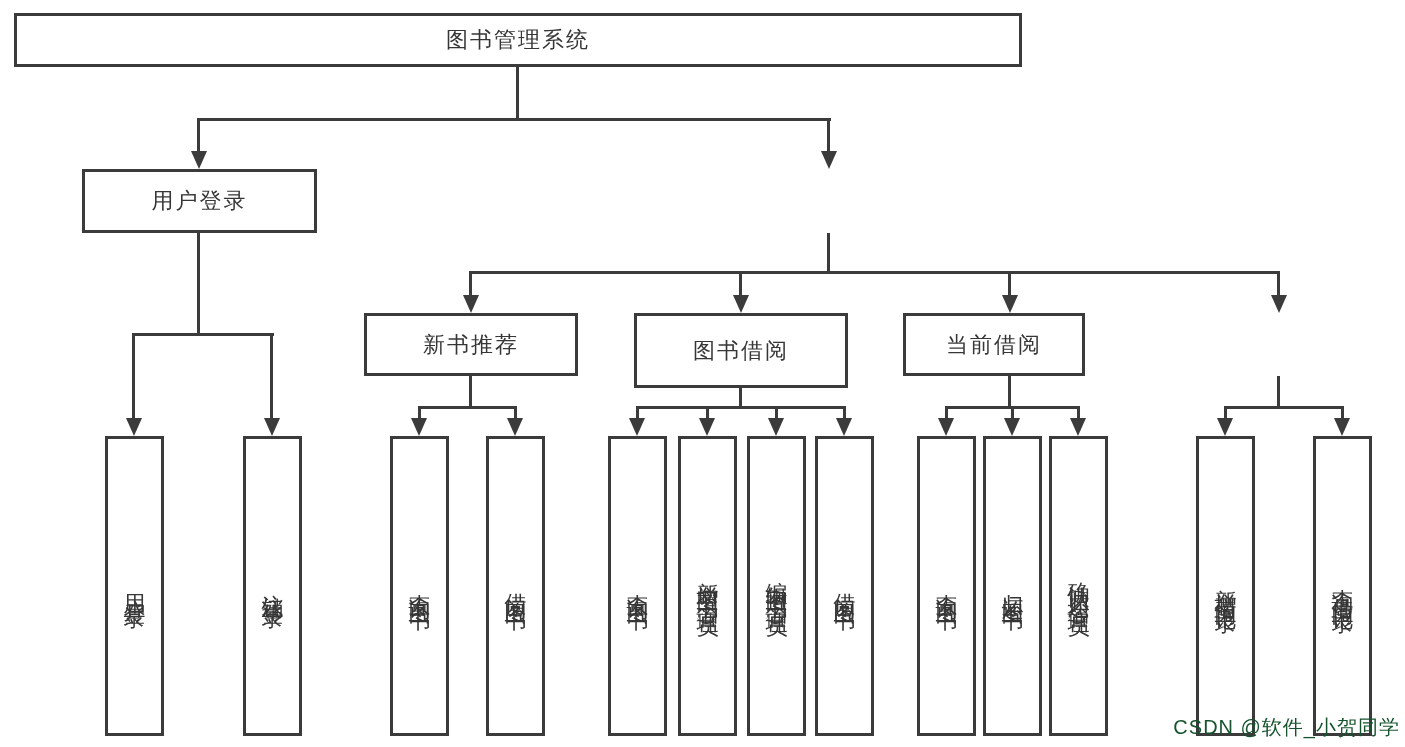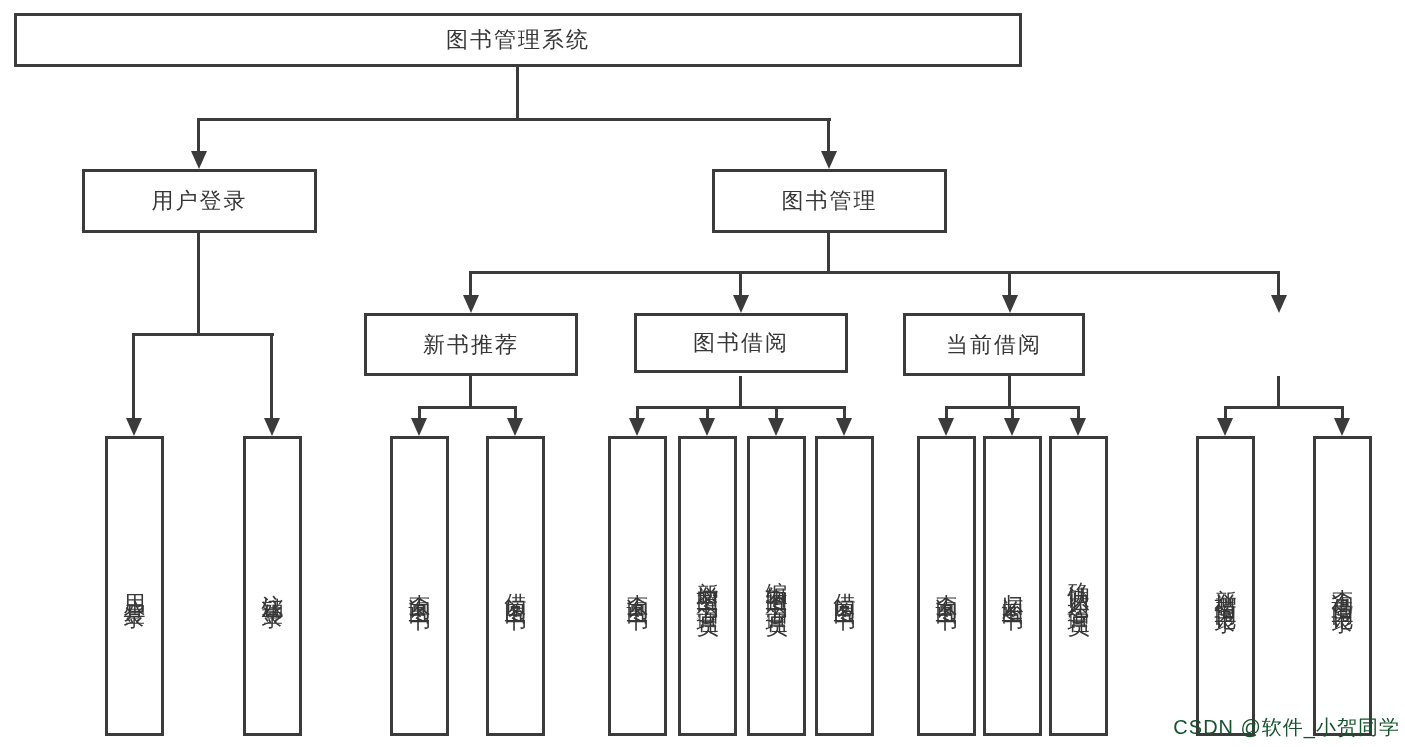--- a/index.html
+++ b/index.html
@@ -106,28 +106,25 @@
   <div class="vl" style="left:1341px;top:406px;height:14px"></div>
   <div class="arr" style="left:1334px;top:418px"></div>
 
   <div class="node" style="left:14px;top:13px;width:1008px;height:54px">
     <span>图书管理系统</span>
   </div>
 
   <div class="node" style="left:82px;top:169px;width:235px;height:64px">
     <span>用户登录</span>
   </div>
-  <div class="node" style="left:712px;top:169px;width:235px;height:64px">
-    <span>图书管理</span>
-  </div>
 
   <div class="node" style="left:364px;top:313px;width:214px;height:63px">
     <span>新书推荐</span>
   </div>
-  <div class="node" style="left:634px;top:313px;width:214px;height:60px">
+  <div class="node" style="left:634px;top:313px;width:214px;height:75px">
     <span>图书借阅</span>
   </div>
   <div class="node" style="left:903px;top:313px;width:182px;height:63px">
     <span>当前借阅</span>
   </div>
 
   <div class="vnode" style="left:105px">
     <span>用户登录</span>
   </div>
   <div class="vnode" style="left:243px">

